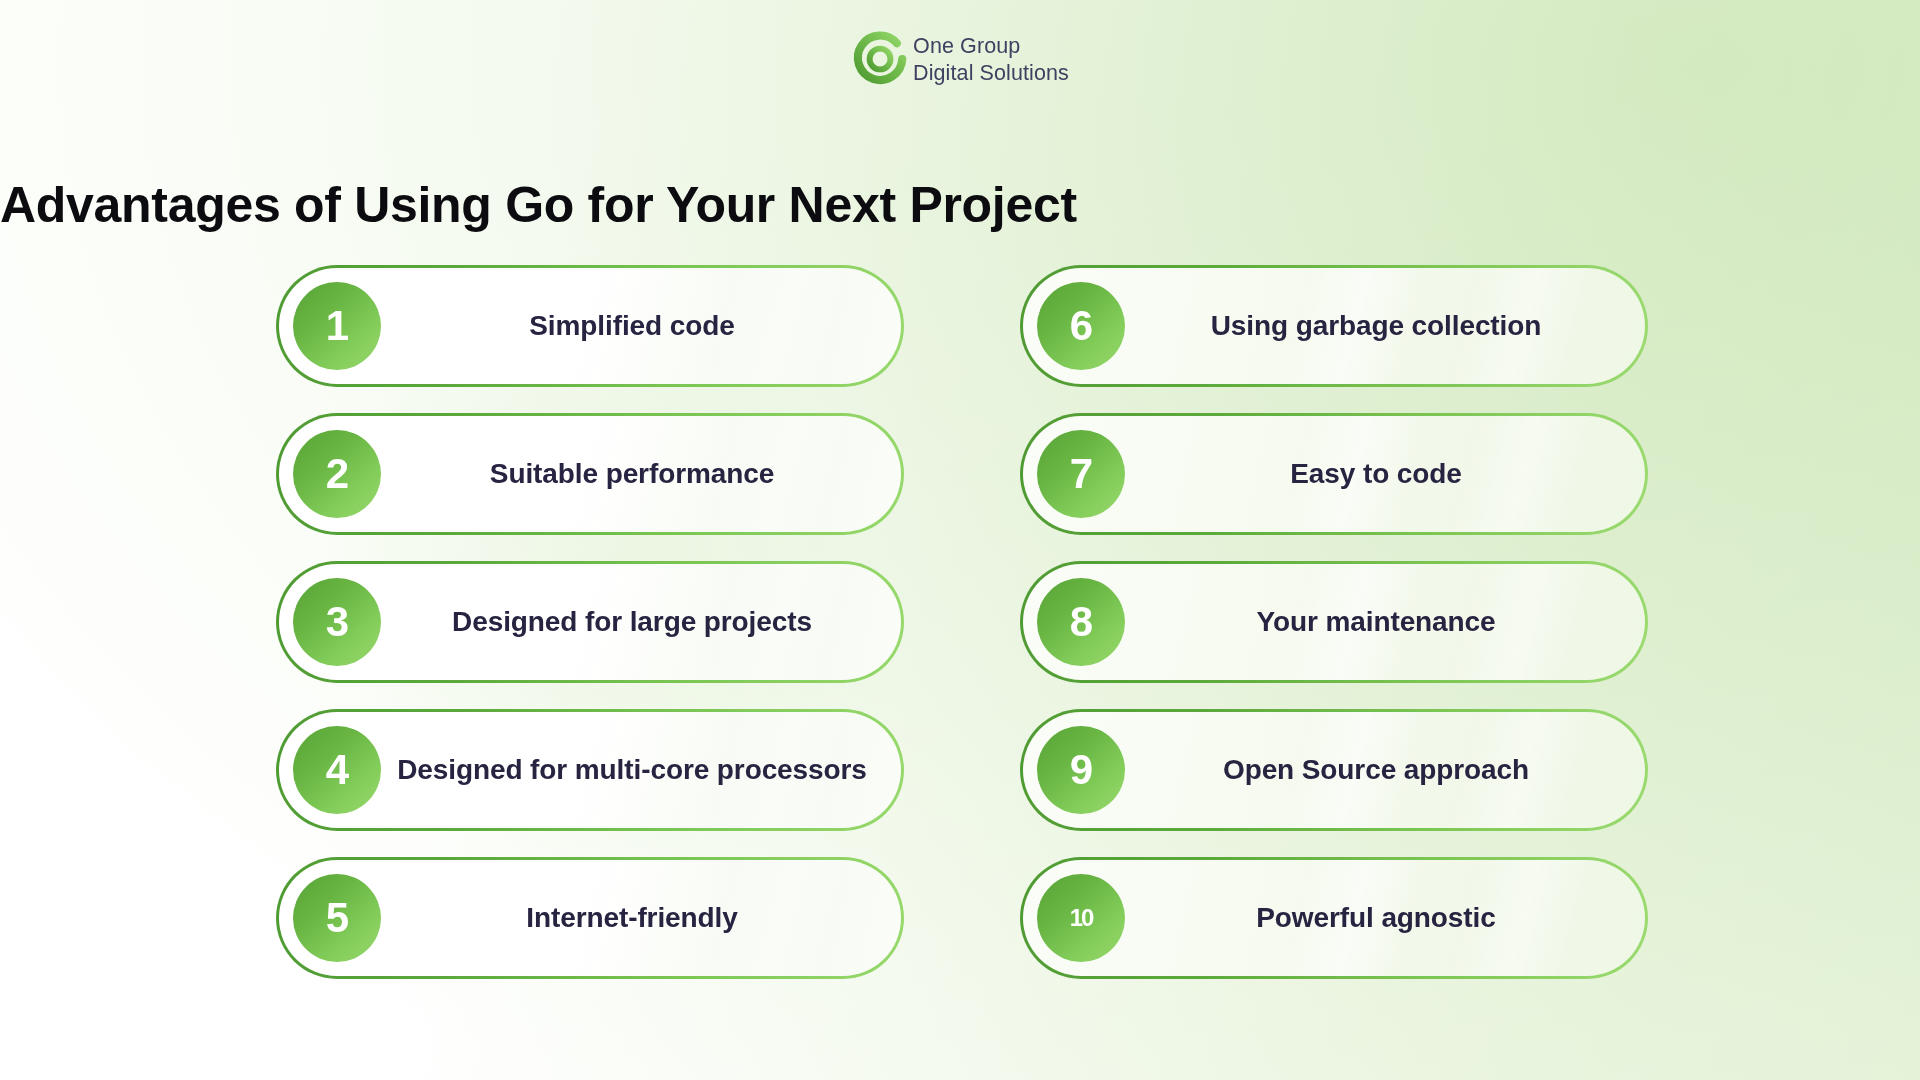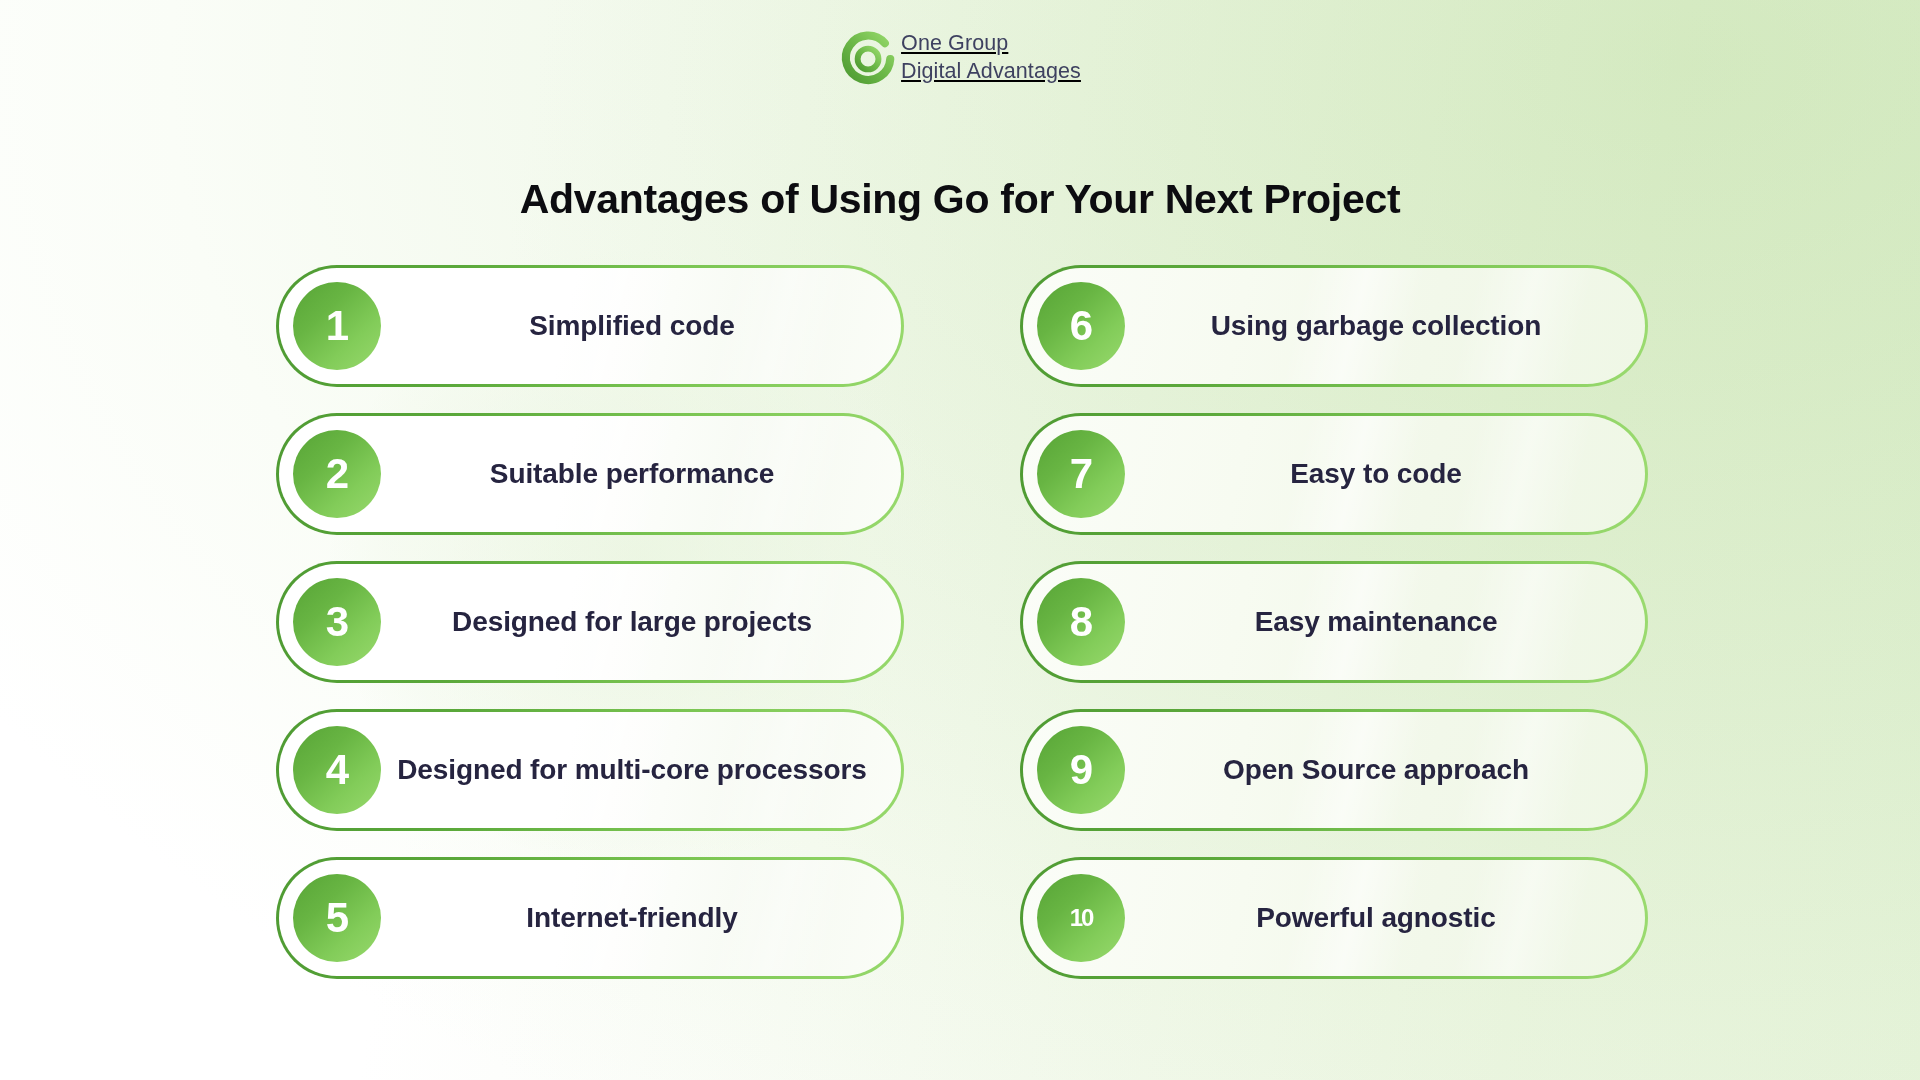--- a/index.html
+++ b/index.html
@@ -43,23 +43,22 @@
     height: 1080px;
   }
 
   
   #logo-block {
     position: absolute;
     top: 30px;
     left: 50%;
     transform: translateX(-50%);
     display: flex;
-    align-items: flex-start;
+    align-items: flex-end;
     gap: 4px;
-    text-decoration: underline;
   }
   #logo-mark { width: 58px; height: 58px; display: block; flex: none; }
   #logo-text {
     display: flex;
     flex-direction: column;
     justify-content: center;
     line-height: 1.28;
   }
   #logo-text span {
     font-size: 21.5px;
@@ -67,22 +66,21 @@
     letter-spacing: 0.1px;
     white-space: nowrap;
   }
 
   
   #page-title {
     position: absolute;
     top: 176px;
     left: 0;
     width: 100%;
-    text-align: center;
-    font-size: 41px;
+    font-size: 50px;
     font-weight: bold;
     color: #0c0c10;
     letter-spacing: -0.3px;
     white-space: nowrap;
   }
 
   
   #cards-grid {
     position: absolute;
     top: 265px;
@@ -187,21 +185,21 @@
       </defs>
 
       <path d="M 50.5 14.5 A 24.5 24.5 0 1 0 56.5 32" fill="none" stroke="url(#markGrad)" stroke-width="9" stroke-linecap="round"></path>
 
       <circle cx="32" cy="32" r="11.5" fill="none" stroke="url(#markGrad)" stroke-width="6.5"></circle>
 
       <path d="M 50.5 10 L 50.5 34" fill="none" stroke="url(#markGrad)" stroke-width="9" stroke-linecap="round"></path>
     </svg>
     <div id="logo-text">
       <span>One Group</span>
-      <span>Digital Advantages</span>
+      <span>Digital Solutions</span>
     </div>
   </div>
 
   <h1 id="page-title">Advantages of Using Go for Your Next Project</h1>
 
   <div id="cards-grid">
 
     <div class="card left">
       <div class="card-inner">
         <div class="badge">1</div>
@@ -230,21 +228,21 @@
 
     <div class="card left">
       <div class="card-inner">
         <div class="badge">3</div>
         <div class="card-label">Designed for large projects</div>
       </div>
     </div>
     <div class="card right">
       <div class="card-inner">
         <div class="badge">8</div>
-        <div class="card-label">Easy maintenance</div>
+        <div class="card-label">Your maintenance</div>
       </div>
     </div>
 
     <div class="card left">
       <div class="card-inner">
         <div class="badge">4</div>
         <div class="card-label">Designed for multi-core processors</div>
       </div>
     </div>
     <div class="card right">

